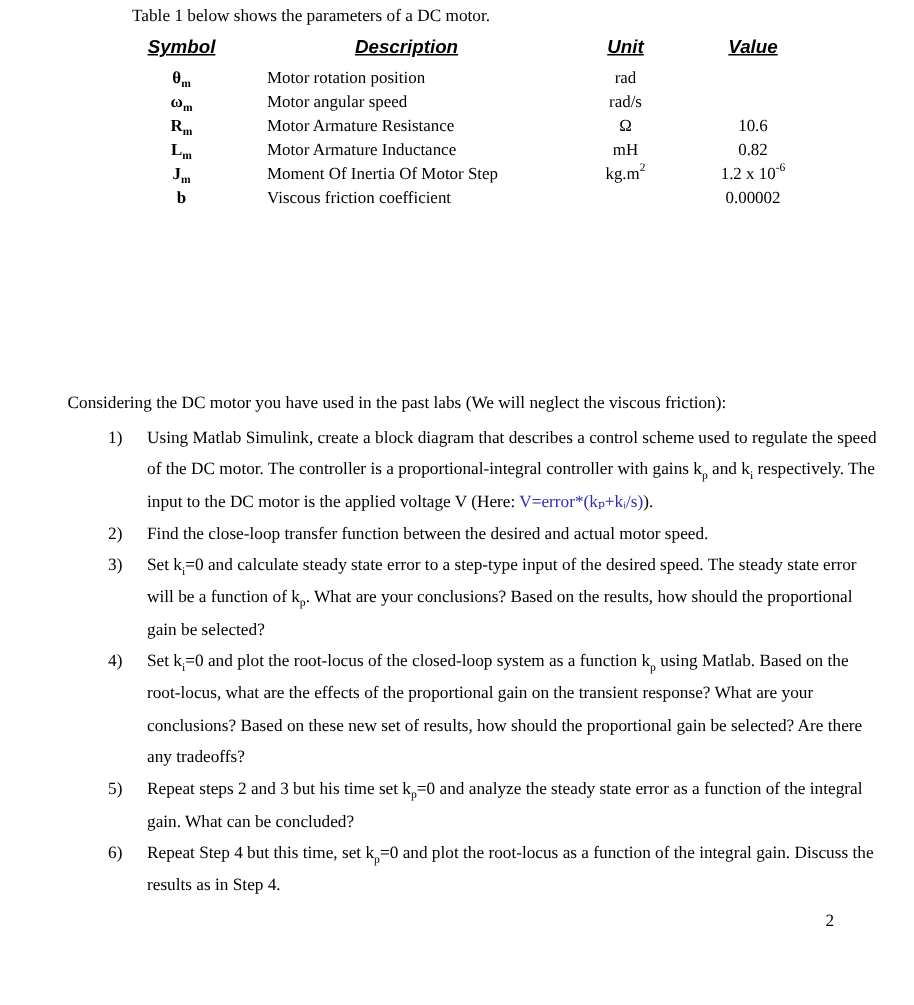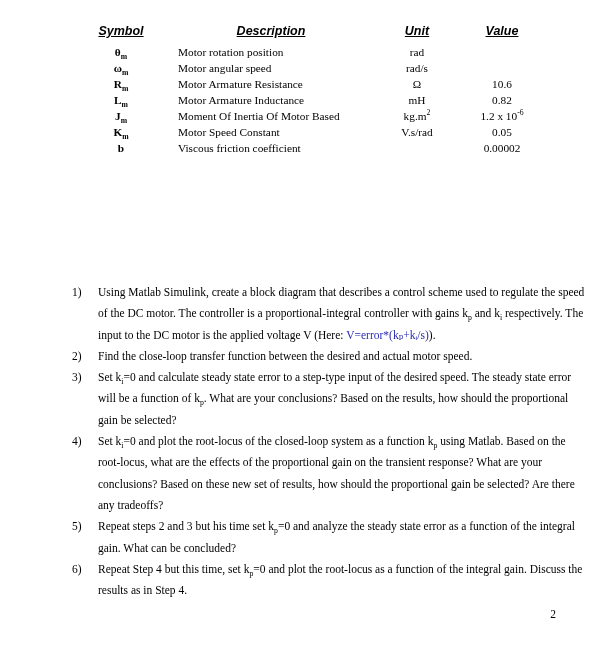--- a/index.html
+++ b/index.html
@@ -129,20 +129,21 @@
     width: 556px;
     text-align: right;
     font-size: 11.5px;
   }
 </style>
 </head>
 <body>
 
 <div class="page">
 
+  <div class="intro">Table 1 below shows the parameters of a DC motor.</div>
 
   <table class="param-table">
     <thead>
       <tr>
         <th class="col-sym">Symbol</th>
         <th class="col-desc">Description</th>
         <th class="col-unit">Unit</th>
         <th class="col-val">Value</th>
       </tr>
     </thead>
@@ -166,39 +167,34 @@
           <td class="val">10.6</td>
         </tr>
         <tr>
           <td class="sym">L<sub>m</sub></td>
           <td class="desc">Motor Armature Inductance</td>
           <td class="unit">mH</td>
           <td class="val">0.82</td>
         </tr>
         <tr>
           <td class="sym">J<sub>m</sub></td>
-          <td class="desc">Moment Of Inertia Of Motor Based</td>
+          <td class="desc">Moment Of Inertia Of Motor Step</td>
           <td class="unit">kg.m<sup>2</sup></td>
           <td class="val">1.2 x 10<sup>-6</sup></td>
-        </tr>
-        <tr>
-          <td class="sym">K<sub>m</sub></td>
-          <td class="desc">Motor Speed Constant</td>
-          <td class="unit">V.s/rad</td>
-          <td class="val">0.05</td>
         </tr>
         <tr>
           <td class="sym">b</td>
           <td class="desc">Viscous friction coefficient</td>
           <td class="unit"></td>
           <td class="val">0.00002</td>
         </tr>
       </tbody>
   </table>
 
+  <div class="lead">Considering the DC motor you have used in the past labs (We will neglect the viscous friction):</div>
 
   <div class="qlist" id="question-list">
       <div class="qitem"><span class="qnum">1)</span><span>Using Matlab Simulink, create a block diagram that describes a control scheme used to regulate the speed of the DC motor. The controller is a proportional-integral controller with gains k<em class="v"></em><sub>p</sub> and k<sub>i</sub> respectively. The input to the DC motor is the applied voltage V (Here: <span class="eq" style="color: rgb(43, 43, 176);">V=error*(kₚ+kᵢ/s)</span>).</span></div>
       <div class="qitem"><span class="qnum">2)</span><span>Find the close-loop transfer function between the desired and actual motor speed.</span></div>
       <div class="qitem"><span class="qnum">3)</span><span>Set k<sub>i</sub>=0 and calculate steady state error to a step-type input of the desired speed. The steady state error will be a function of k<sub>p</sub>. What are your conclusions? Based on the results, how should the proportional gain be selected?</span></div>
       <div class="qitem"><span class="qnum">4)</span><span>Set k<sub>i</sub>=0 and plot the root-locus of the closed-loop system as a function k<sub>p</sub> using Matlab. Based on the root-locus, what are the effects of the proportional gain on the transient response? What are your conclusions? Based on these new set of results, how should the proportional gain be selected?  Are there any tradeoffs?</span></div>
       <div class="qitem"><span class="qnum">5)</span><span>Repeat steps 2 and 3 but his time set k<sub>p</sub>=0 and analyze the steady state error as a function of the integral gain. What can be concluded?</span></div>
       <div class="qitem"><span class="qnum">6)</span><span>Repeat Step 4 but this time, set k<sub>p</sub>=0 and plot the root-locus as a function of the integral gain. Discuss the results as in Step 4.</span></div>
     </div>
 

